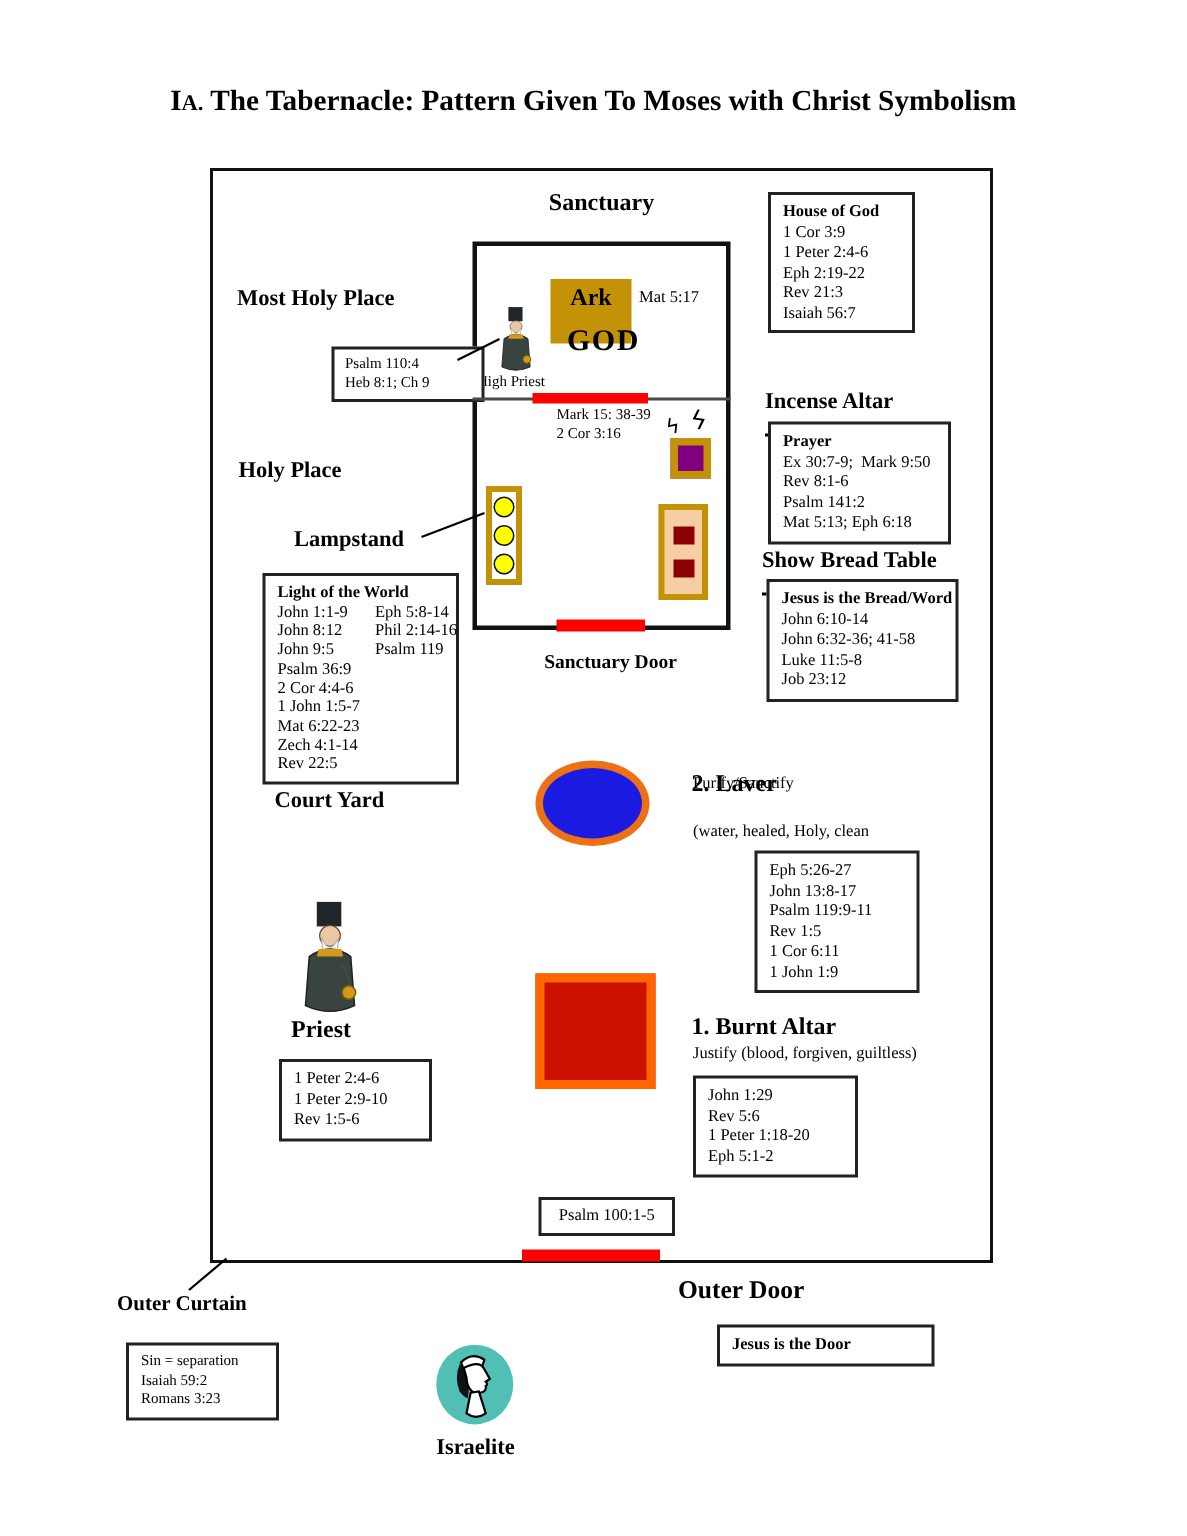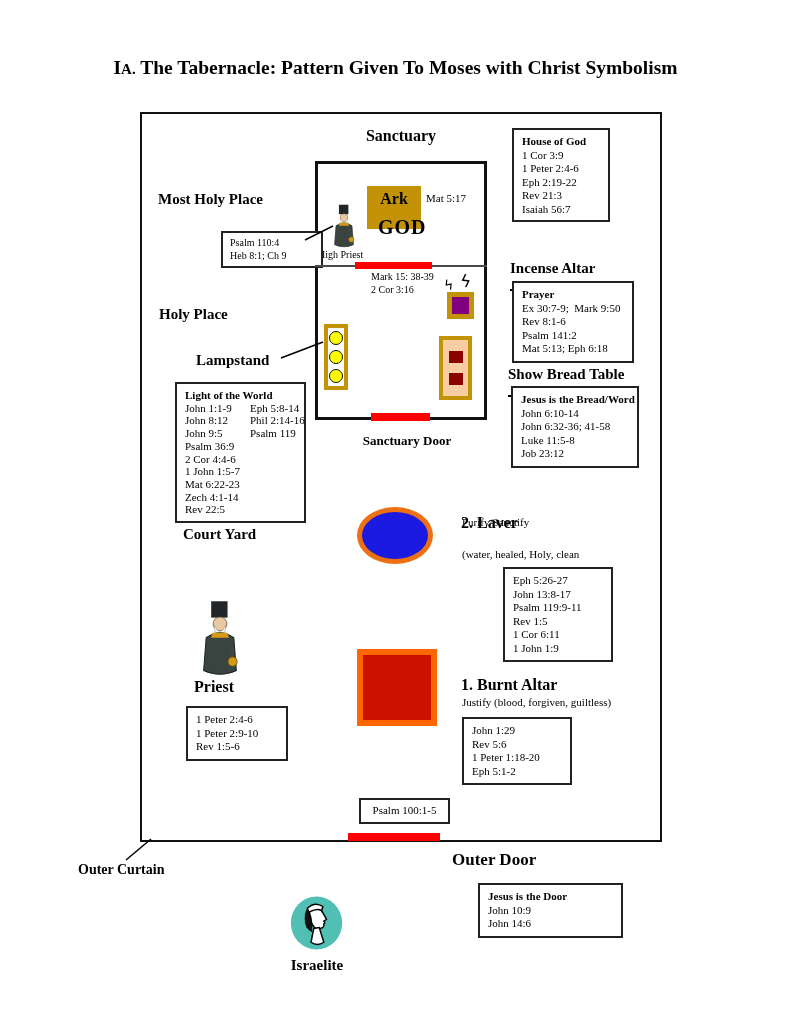--- a/index.html
+++ b/index.html
@@ -199,27 +199,28 @@
     </div>
 
   <div class="abs ref-box" style="left:359px;top:798px;width:71px;text-align:center;padding:4px 8px;">
     <div class="ref-line">Psalm 100:1-5</div>
   </div>
 
   <div class="abs red-bar" style="left:348px;top:833px;width:92px;height:8px;"></div>
   <div class="abs section-label" style="left:452px;top:850px;font-size:17px;">Outer Door</div>
   <div class="abs section-label" style="left:78px;top:862px;font-size:14px;">Outer Curtain</div>
 
+  <div class="abs ref-box small-refs" style="left:84px;top:895px;width:82px;">
+      <div class="ref-line">Sin = separation</div>
+      <div class="ref-line">Isaiah 59:2</div>
+      <div class="ref-line">Romans 3:23</div>
+    </div>
 
   <div class="abs ref-box" style="left:478px;top:883px;width:125px;">
     <div class="ref-title">Jesus is the Door</div>
-    <div>
-        <div class="ref-line">John 10:9</div>
-        <div class="ref-line">John 14:6</div>
-      </div>
   </div>
 
   <div class="abs" style="left:289px;top:893px;width:55px;height:60px;">
     <svg viewBox="0 0 60 62" width="55" height="60">
       <ellipse cx="30" cy="31" rx="28" ry="29" fill="#52BFB4"></ellipse>
       <path d="M20,15 Q28,7 37,13 L35,19 L22,20 Z" fill="#fff" stroke="#000" stroke-width="1.6"></path>
       <path d="M19,16 Q15,26 19,36 Q22,40 25,41 L26,30 L22,19 Z" fill="#111"></path>
       <path d="M22,19 Q34,13 37,20 L41,27 L38,29 Q40,31 38,32 Q39,36 34,37 Q30,38 28,36 Q24,32 24,26 Z" fill="#fff" stroke="#000" stroke-width="1.6"></path>
       <path d="M27,37 L24,52 Q31,57 38,52 L33,36 Z" fill="#fff" stroke="#000" stroke-width="1.6"></path>
     </svg>

